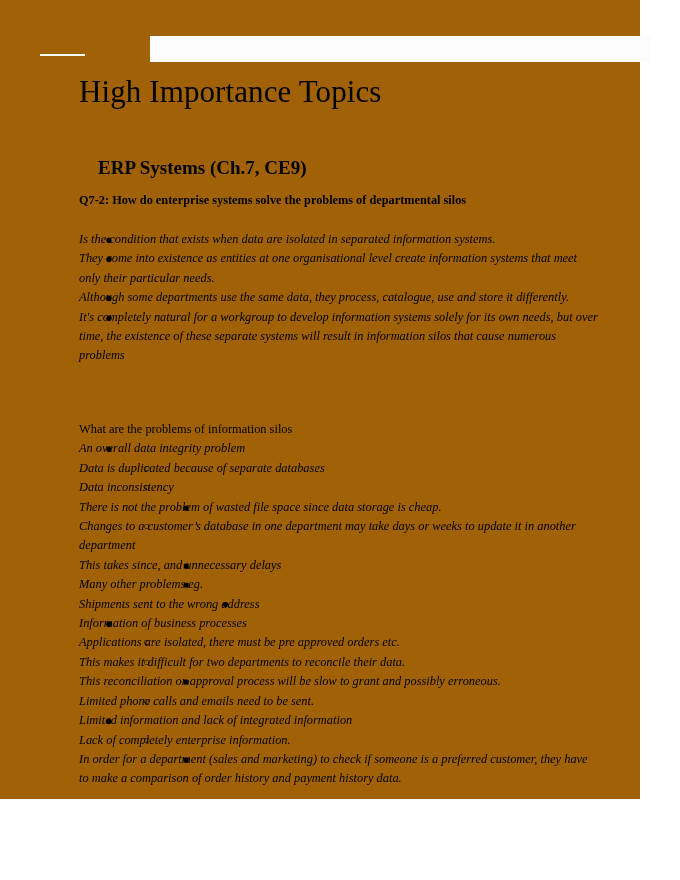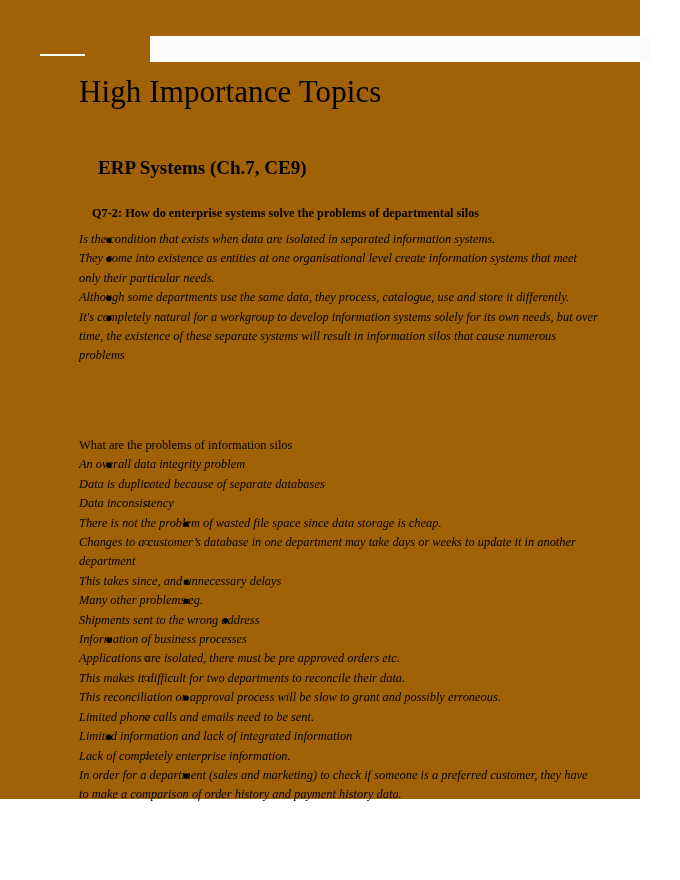--- a/index.html
+++ b/index.html
@@ -78,32 +78,32 @@
     white-space: nowrap;
   }
 
   .q-heading {
     position: absolute;
     left: 0;
     top: 192px;
     font-size: 12.3px;
     line-height: 17px;
     font-weight: bold;
-    margin: 13px;
+    margin: 0;
     white-space: nowrap;
   }
 
   
   .block {
     position: absolute;
     left: 0;
     width: 520px;
   }
   .block-silo   { top: 230px; }
-  .block-probs  { top: 436px; }
+  .block-probs  { top: 420px; }
 
   .lead {
     font-size: 12.4px;
     line-height: 19.4px;
     margin: 0 0 0 0;
     white-space: nowrap;
   }
 
   ul.lvl {
     list-style: none;

